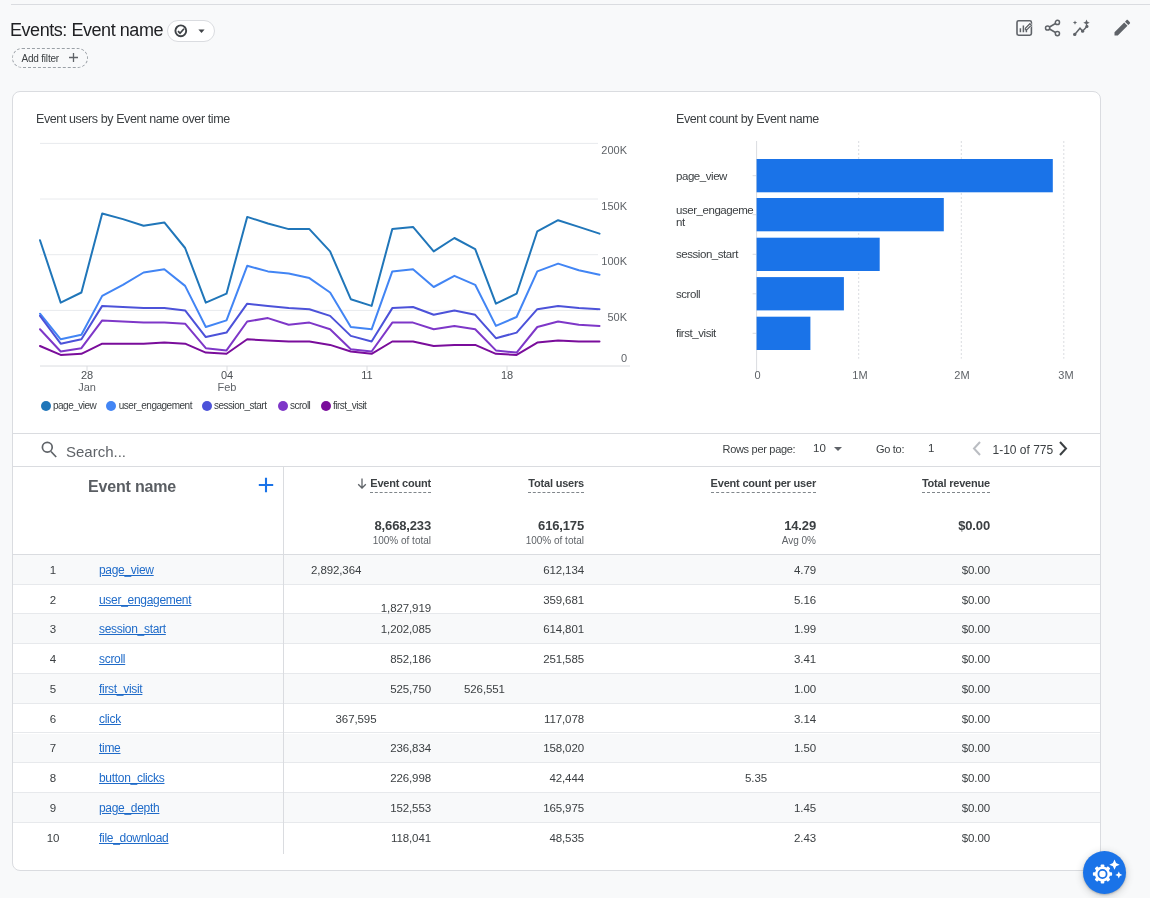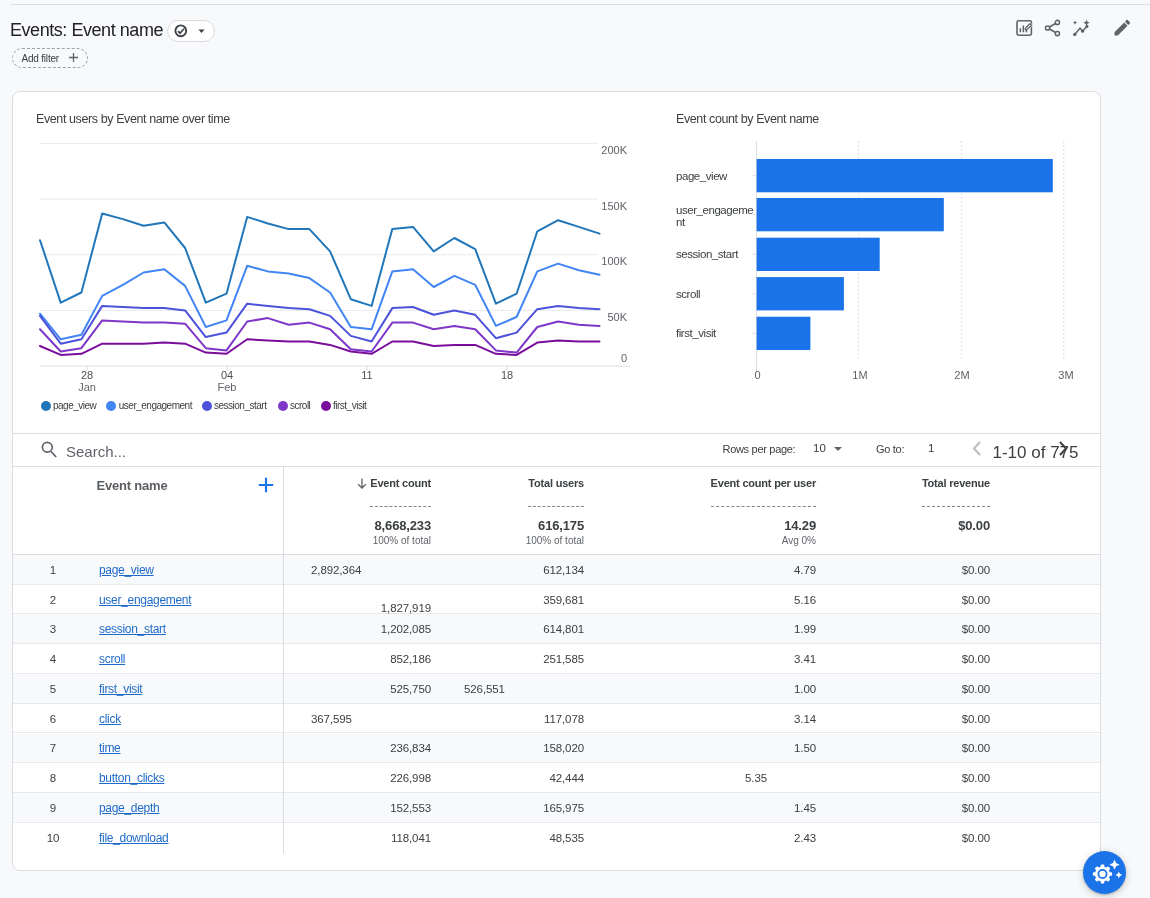--- a/index.html
+++ b/index.html
@@ -1,21 +1,21 @@
 <!DOCTYPE html>
 <html><head><meta charset="utf-8">
 <style>
 * { margin:0; padding:0; box-sizing:border-box; }
 html,body { width:1150px; height:898px; background:#f8f9fa; font-family:"Liberation Sans",sans-serif; position:relative; overflow:hidden; }
 .abs { position:absolute; }
 .cell { font-size:11.5px; color:#3c4043; line-height:14px; letter-spacing:-0.1px; }
 .link { color:#1f6bc9; text-decoration:underline; font-size:12px; letter-spacing:-0.3px; }
 .hdr { font-size:11px; font-weight:700; color:#3c4043; letter-spacing:-0.2px; }
-.hdrname { font-size:13px; font-weight:700; color:#5a5e63; letter-spacing:-0.2px; }
-.du { border-bottom:1px dashed #80868b; padding-bottom:17px; }
+.hdrname { font-size:16px; font-weight:700; color:#5a5e63; letter-spacing:-0.2px; }
+.du { border-bottom:1px dashed #80868b; padding-bottom:3px; }
 .tot { font-size:13px; font-weight:700; color:#3c4043; text-align:right; letter-spacing:-0.15px; }
 .tsub { font-size:10px; color:#5f6368; text-align:right; }
 .legtxt { font-size:10px; letter-spacing:-0.5px; color:#3c4043; }
 .blab { font-size:11.5px; letter-spacing:-0.45px; color:#3c4043; line-height:12px; }
 .ctitle { font-size:12.5px; letter-spacing:-0.4px; color:#3c4043; }
 </style></head>
 <body>
 <div class="abs" style="left:11px;top:4px;width:1139px;height:1px;background:#dadce0"></div>
 <div class="abs" style="left:10px;top:20px;font-size:18px;color:#202124;letter-spacing:-0.45px">Events: Event name</div>
 <div class="abs" style="left:167px;top:19.5px;width:48px;height:22px;border:1px solid #dadce0;border-radius:11px;background:#fff"></div>
@@ -146,21 +146,21 @@
 <div class="abs" style="left:722.5px;top:443px;font-size:11px;color:#3c4043;letter-spacing:-0.3px">Rows per page:</div>
 <div class="abs" style="left:813px;top:442px;font-size:11.5px;color:#3c4043">10</div>
 <svg class="abs" style="left:833px;top:446px" width="10" height="6" viewBox="0 0 10 6">
     <path d="M1 1l4 4 4-4z" fill="#5f6368"></path>
   </svg>
 <div class="abs" style="left:876px;top:443px;font-size:11px;color:#3c4043;letter-spacing:-0.3px">Go to:</div>
 <div class="abs" style="left:928px;top:442px;font-size:11.5px;color:#3c4043">1</div>
 <svg class="abs" style="left:972px;top:441px" width="9" height="15" viewBox="0 0 9 15">
     <path d="M8 1L2 7.5 8 14" fill="none" stroke="#babdc2" stroke-width="2"></path>
   </svg>
-<div class="abs" style="left:992.5px;top:443px;font-size:17px;color:#3c4043">1-10 of 775</div>
+<div class="abs" style="left:992.5px;top:443px;font-size:12px;color:#3c4043">1-10 of 775</div>
 <svg class="abs" style="left:1059px;top:441px" width="9" height="15" viewBox="0 0 9 15">
     <path d="M1 1l6 6.5L1 14" fill="none" stroke="#3c4043" stroke-width="2"></path>
   </svg>
 
 <div class="abs hdrname" style="left:52px;top:478px;width:160px;text-align:center">Event name</div>
 <svg class="abs" style="left:257px;top:476px" width="18" height="18" viewBox="0 0 18 18">
     <path d="M9 1.8v14.4M1.8 9h14.4" stroke="#1a73e8" stroke-width="2.1" fill="none"></path>
   </svg>
 <div class="abs hdr" style="left:281px;top:477px;width:150px;text-align:right"><span class="du">Event count</span></div>
 <svg class="abs" style="left:357px;top:478px" width="10" height="11" viewBox="0 0 10 11">
@@ -207,21 +207,21 @@
 <div class="abs" style="left:12.5px;top:673.9px;width:1087px;height:29.78px;background:#f8f9fa;border-bottom:1px solid #e7e9ec;"></div>
 <div class="abs cell" style="left:40px;top:681.8px;width:26px;text-align:center">5</div>
 <div class="abs cell link" style="left:99px;top:681.8px">first_visit</div>
 <div class="abs cell" style="left:311px;top:681.8px;width:120px;text-align:right">525,750</div>
 <div class="abs cell" style="left:464px;top:681.8px;width:120px;">526,551</div>
 <div class="abs cell" style="left:696px;top:681.8px;width:120px;text-align:right">1.00</div>
 <div class="abs cell" style="left:870px;top:681.8px;width:120px;text-align:right">$0.00</div>
 <div class="abs" style="left:12.5px;top:703.7px;width:1087px;height:29.78px;background:#ffffff;border-bottom:1px solid #e7e9ec;"></div>
 <div class="abs cell" style="left:40px;top:711.6px;width:26px;text-align:center">6</div>
 <div class="abs cell link" style="left:99px;top:711.6px">click</div>
-<div class="abs cell" style="left:311px;top:711.6px;width:120px;text-align:left">367,595</div>
+<div class="abs cell" style="left:296px;top:711.6px;width:120px;text-align:center">367,595</div>
 <div class="abs cell" style="left:464px;top:711.6px;width:120px;text-align:right">117,078</div>
 <div class="abs cell" style="left:696px;top:711.6px;width:120px;text-align:right">3.14</div>
 <div class="abs cell" style="left:870px;top:711.6px;width:120px;text-align:right">$0.00</div>
 <div class="abs" style="left:12.5px;top:733.5px;width:1087px;height:29.78px;background:#f8f9fa;border-bottom:1px solid #e7e9ec;"></div>
 <div class="abs cell" style="left:40px;top:741.4px;width:26px;text-align:center">7</div>
 <div class="abs cell link" style="left:99px;top:741.4px">time</div>
 <div class="abs cell" style="left:311px;top:741.4px;width:120px;text-align:right">236,834</div>
 <div class="abs cell" style="left:464px;top:741.4px;width:120px;text-align:right">158,020</div>
 <div class="abs cell" style="left:696px;top:741.4px;width:120px;text-align:right">1.50</div>
 <div class="abs cell" style="left:870px;top:741.4px;width:120px;text-align:right">$0.00</div>

